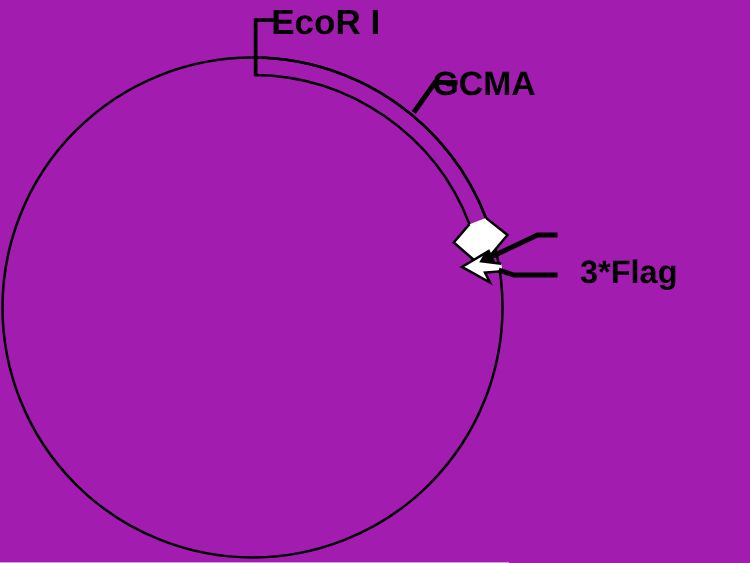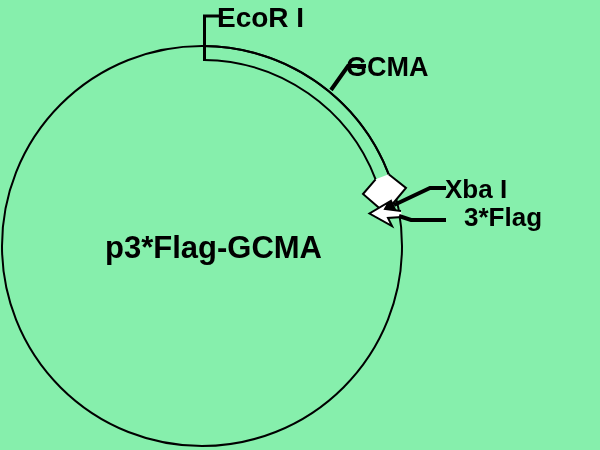--- a/index.html
+++ b/index.html
@@ -1,20 +1,20 @@
 <!DOCTYPE html>
 <html><head>
 <meta charset="utf-8">
 <style>
   html, body { margin: 0; padding: 0; background: #ffffff; }
   .canvas {
     position: relative;
     width: 600px;
     height: 450px;
-    background: #86efac;
+    background: #a21caf;
     overflow: hidden;
     font-family: "Liberation Sans", sans-serif;
   }
   .canvas svg { position: absolute; left: 0; top: 0; }
   .lbl {
     position: absolute;
     color: #000000;
     font-weight: bold;
     line-height: 1;
     white-space: nowrap;
@@ -48,19 +48,17 @@
 
     <path d="M 366 66 L 348 66 L 331 90" fill="none" stroke="#000" stroke-width="4" stroke-linejoin="miter"></path>
 
     <path d="M 219 16 L 204.5 16 L 204.5 61" fill="none" stroke="#000" stroke-width="3" stroke-linejoin="miter"></path>
   </svg>
 
   <div class="lbl lbl-ecori">EcoR I</div>
 
   <div class="lbl lbl-gcma">GCMA</div>
 
-  <div class="lbl lbl-xbai">Xba I</div>
 
   <div class="lbl lbl-flag">3*Flag</div>
 
-  <div class="lbl lbl-name">p3*Flag-GCMA</div>
 
 </div>
 
 </body></html>

